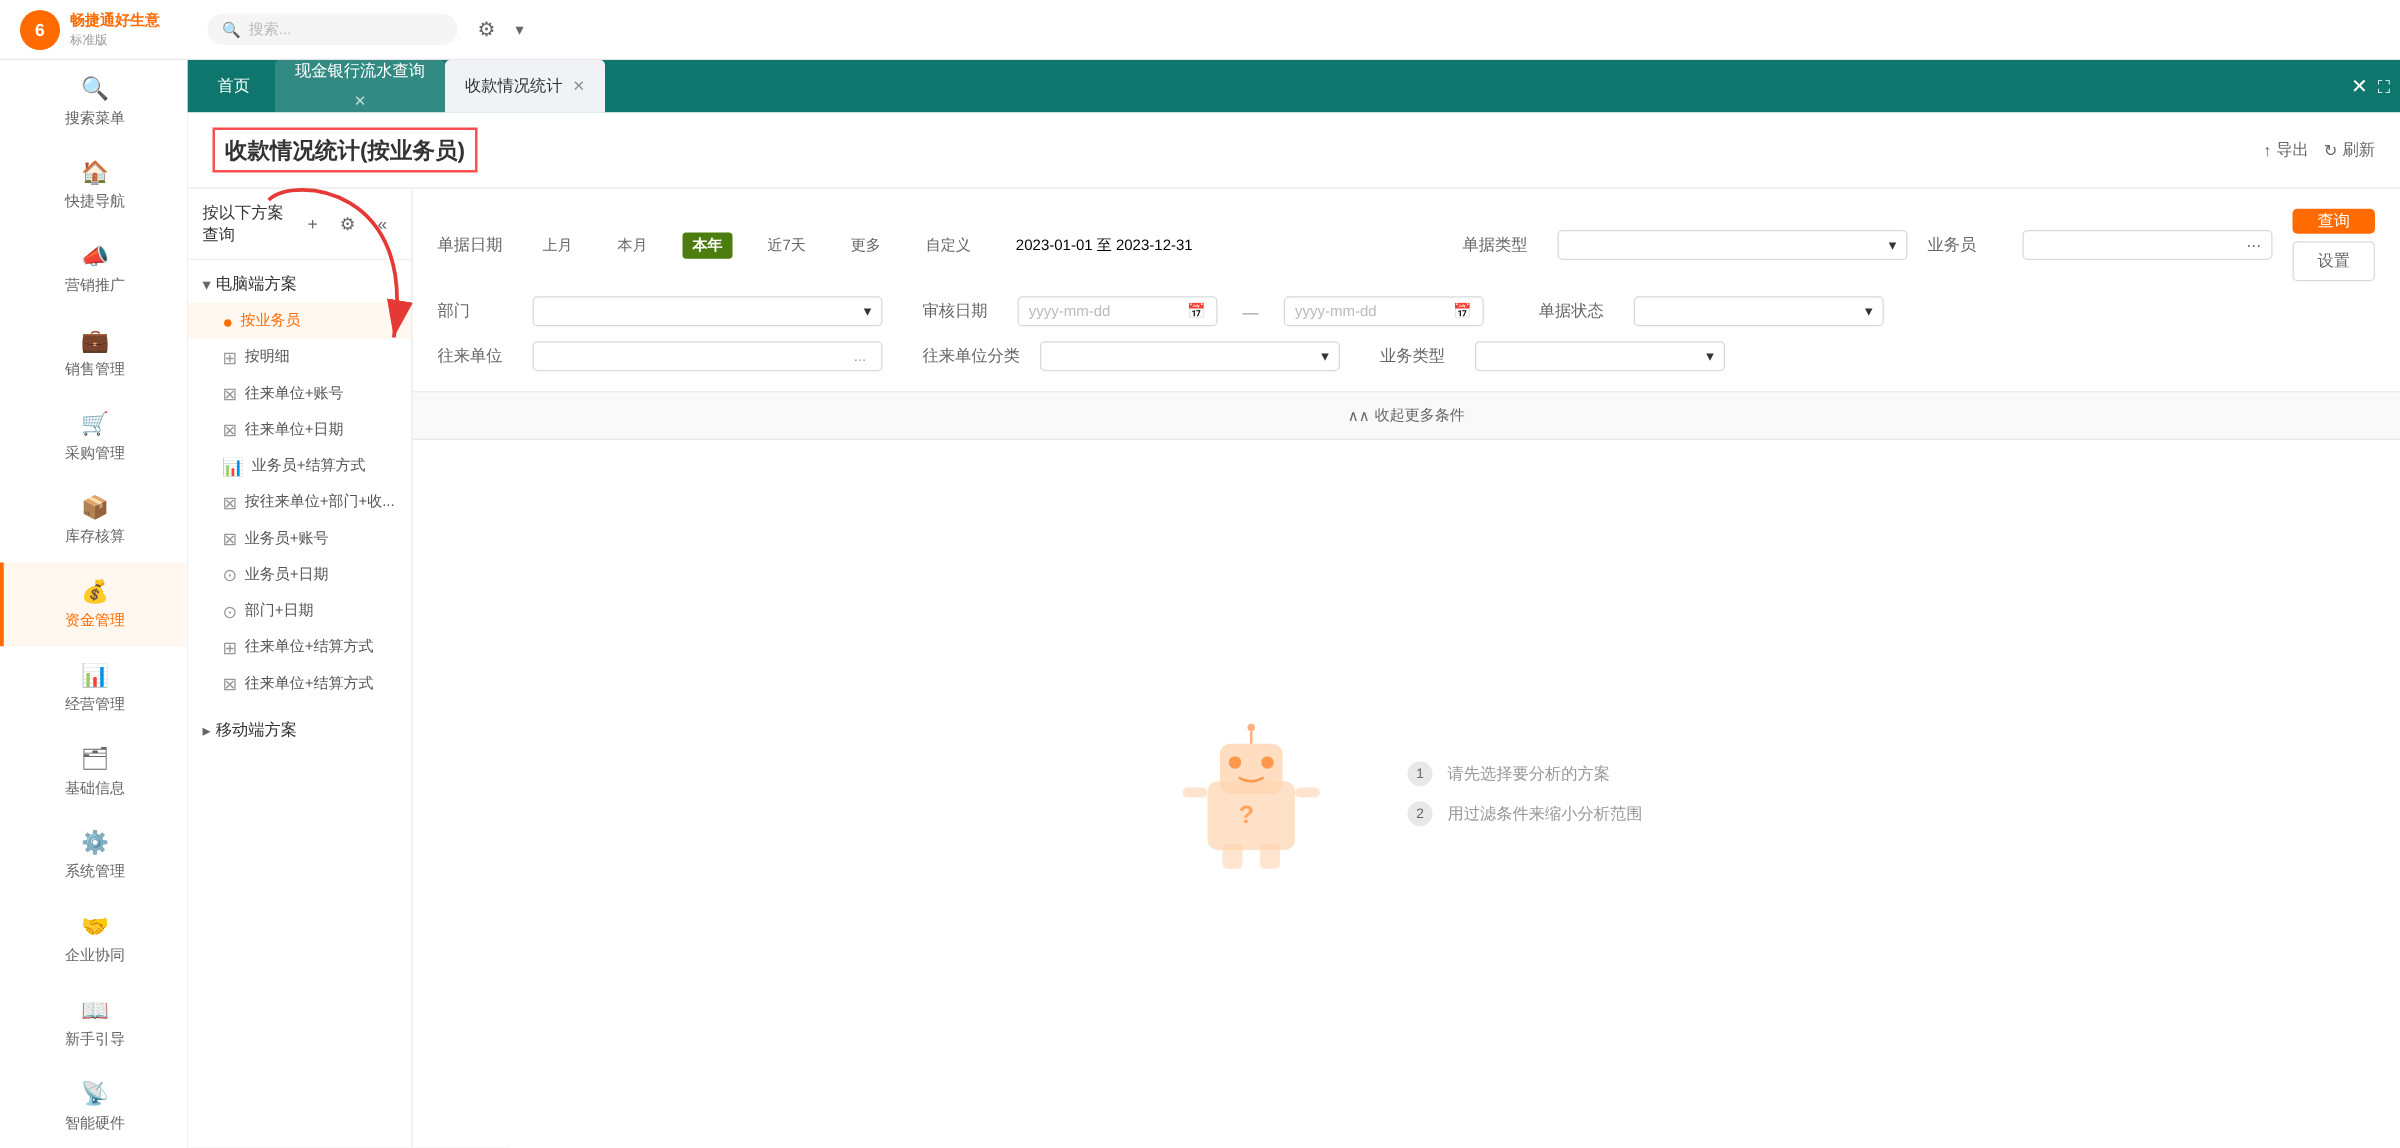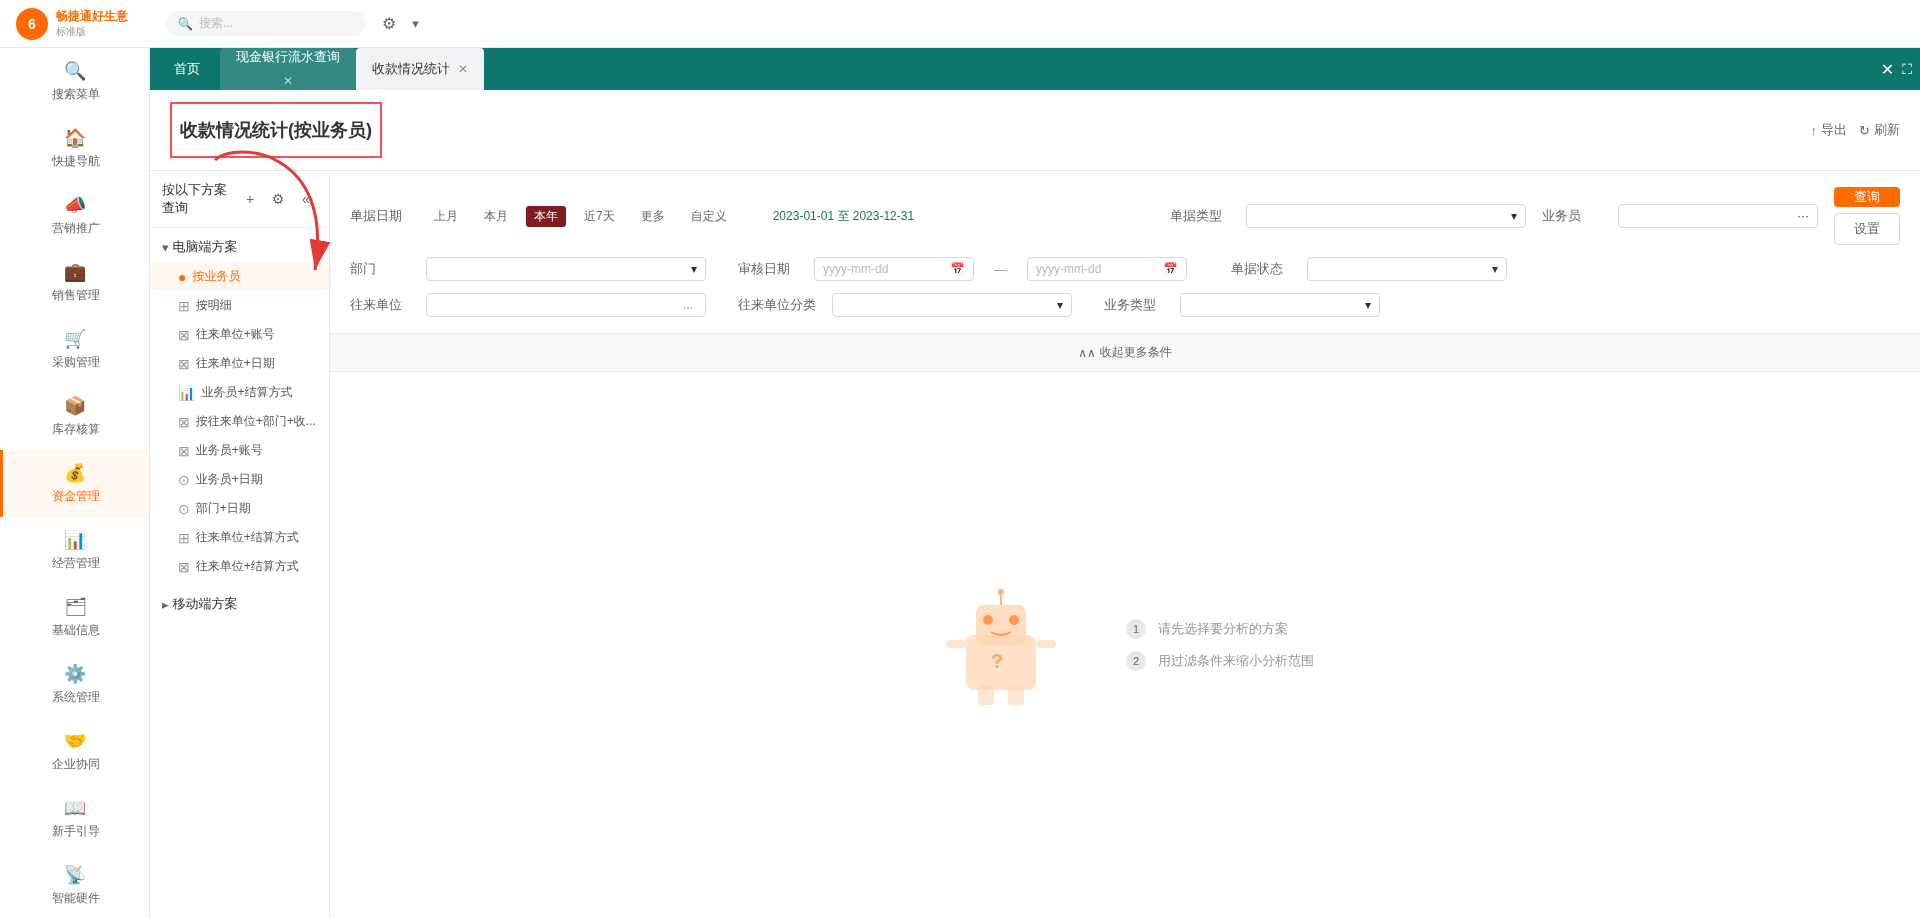--- a/index.html
+++ b/index.html
@@ -151,21 +151,21 @@
       display: flex;
       align-items: center;
       justify-content: space-between;
       border-bottom: 1px solid #e8e8e8;
     }
     .page-title {
       font-size: 18px;
       font-weight: bold;
       color: #333;
       border: 2px solid #ff4d4f;
-      padding: 14px 8px;
+      padding: 4px 8px;
       display: inline-block;
     }
     .page-actions {
       display: flex;
       align-items: center;
       gap: 12px;
     }
     .action-btn {
       display: flex;
       align-items: center;
@@ -259,39 +259,40 @@
     .filter-row:last-child { margin-bottom: 0; }
     .filter-label {
       color: #666;
       font-size: 13px;
       white-space: nowrap;
       min-width: 60px;
     }
     .date-tabs {
       display: flex;
       align-items: center;
-      gap: 10px;
+      gap: 20px;
       text-align: center;
     }
     .date-tab {
       padding: 2px 8px;
       border-radius: 3px;
       cursor: pointer;
       font-size: 12px;
       color: #666;
     }
     .date-tab.active {
-      background: #7f1d1d;
+      background: #4d7c0f;
       color: white;
       border-radius: 3px;
+      font-weight: bold;
     }
     .date-range {
-      color: #15803d;
+      color: #000000;
       font-size: 12px;
-      margin-left: 22px;
+      margin-left: 12px;
     }
     .filter-select {
       display: flex;
       align-items: center;
       border: 1px solid #d9d9d9;
       border-radius: 4px;
       padding: 4px 8px;
       min-width: 200px;
       cursor: pointer;
       color: #333;

